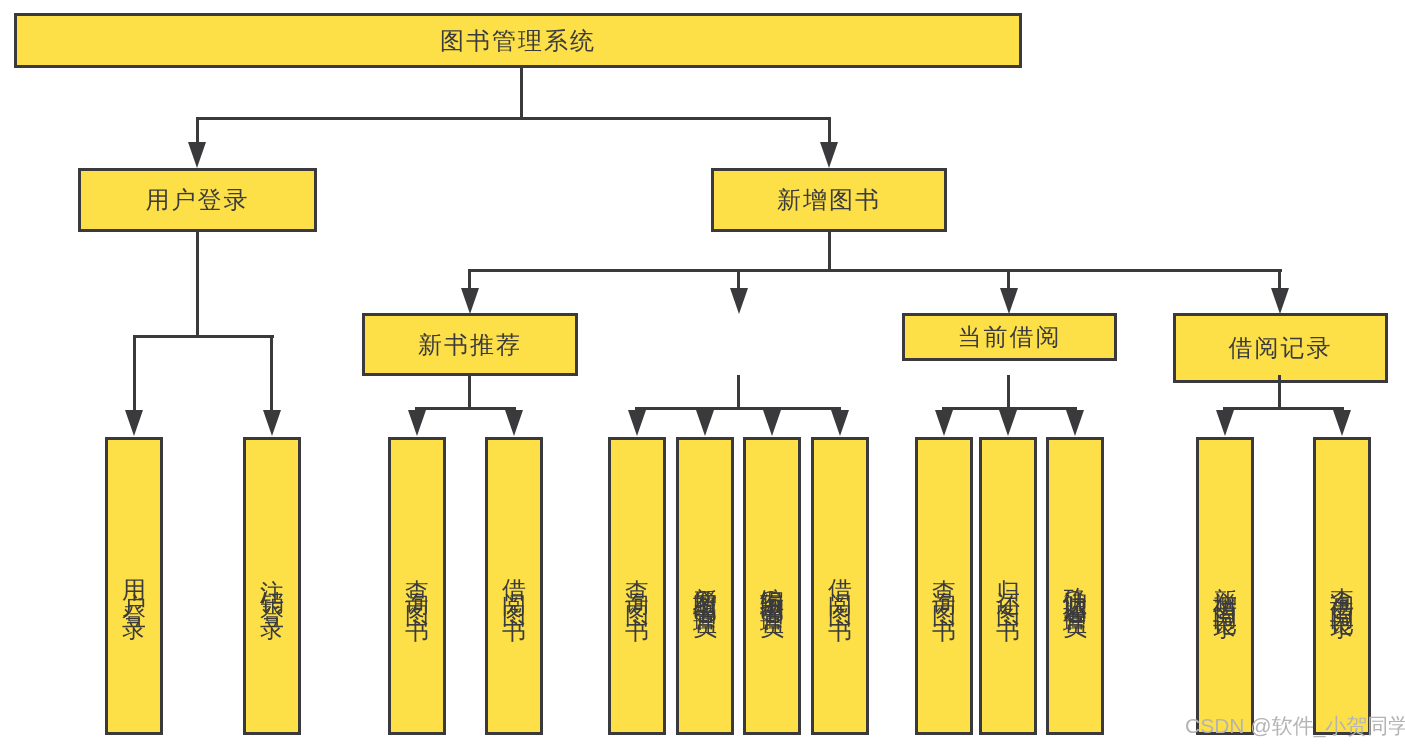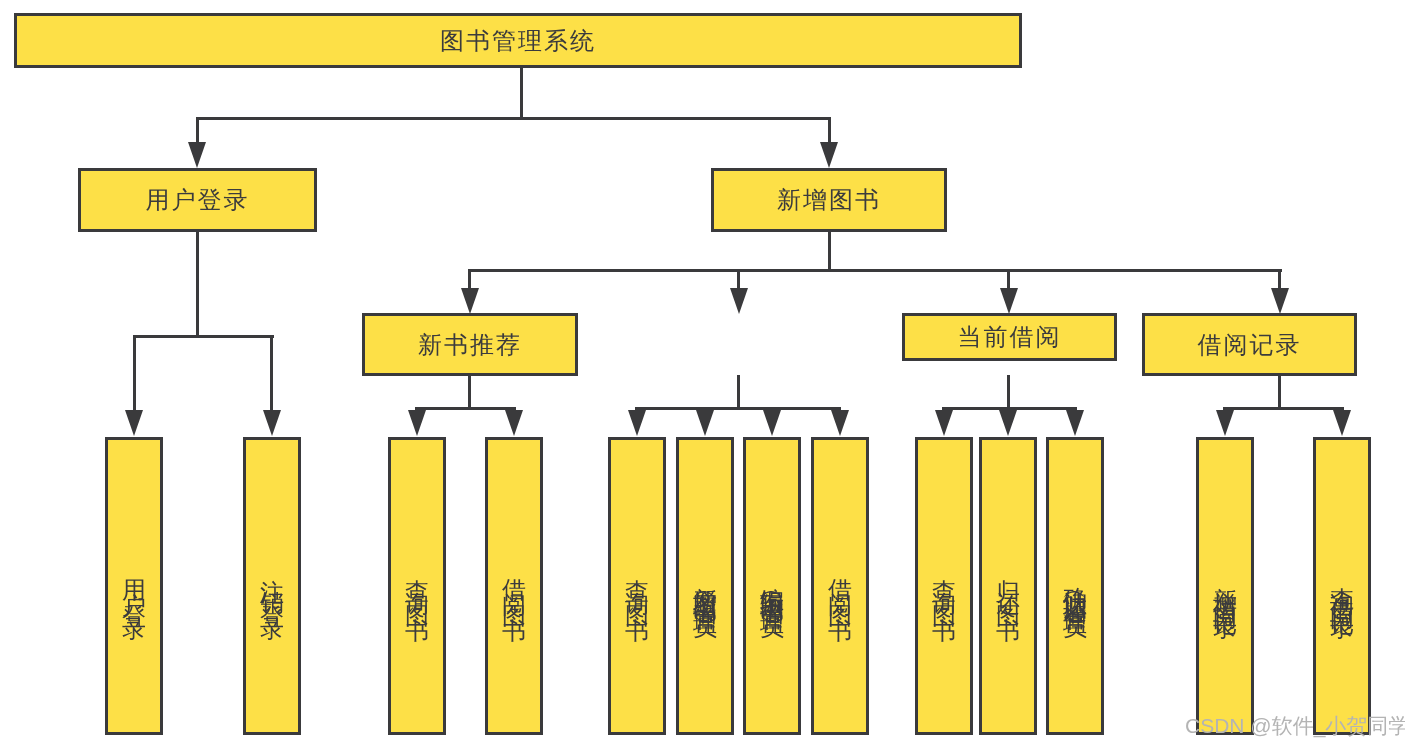--- a/index.html
+++ b/index.html
@@ -75,21 +75,21 @@
   <div class="arrow" style="left:730px;top:288px"></div>
   <div class="arrow" style="left:1000px;top:288px"></div>
   <div class="arrow" style="left:1271px;top:288px"></div>
 
   <div class="box h" style="left:362px;top:313px;width:216px;height:63px">
     <span>新书推荐</span>
   </div>
   <div class="box h" style="left:902px;top:313px;width:215px;height:48px">
     <span>当前借阅</span>
   </div>
-  <div class="box h" style="left:1142px;top:313px;width:215px;height:63px">
+  <div class="box h" style="left:1173px;top:313px;width:215px;height:70px">
     <span>借阅记录</span>
   </div>
 
   <div class="line" style="left:468px;top:375px;width:3px;height:34px"></div>
   <div class="line" style="left:415px;top:407px;width:101px;height:3px"></div>
   <div class="arrow" style="left:408px;top:410px"></div>
   <div class="arrow" style="left:505px;top:410px"></div>
 
   <div class="line" style="left:737px;top:375px;width:3px;height:34px"></div>
   <div class="line" style="left:635px;top:407px;width:206px;height:3px"></div>

